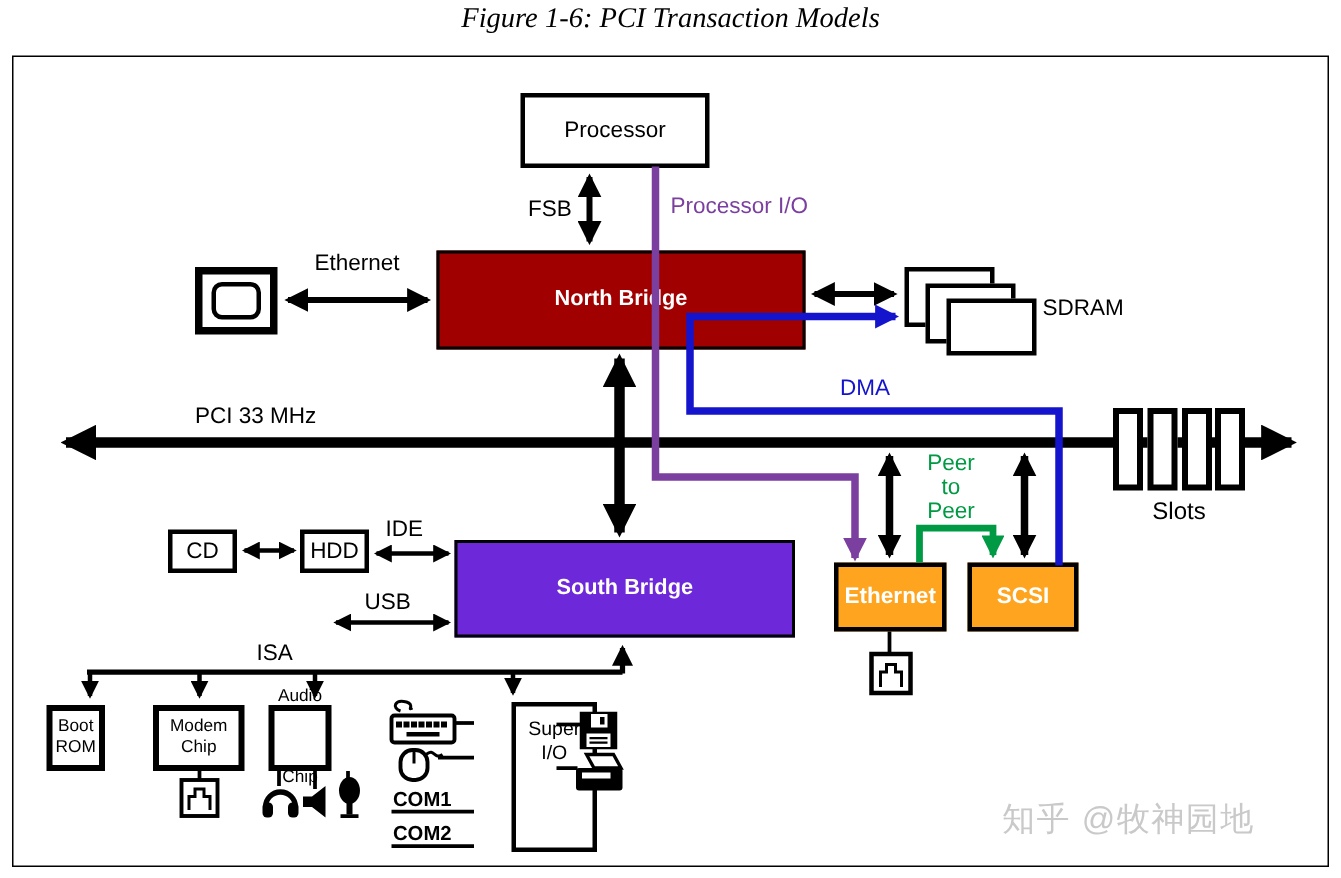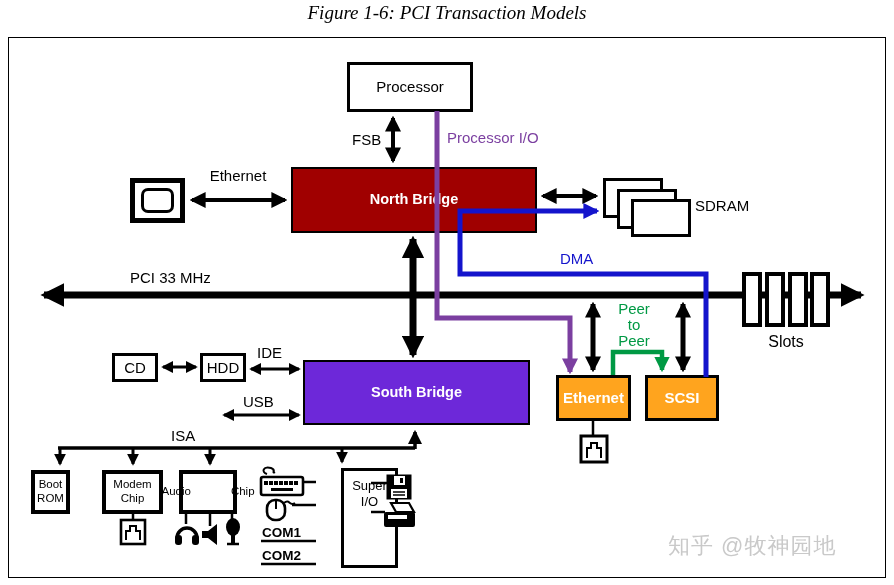--- a/index.html
+++ b/index.html
@@ -15,21 +15,21 @@
        font-size:15px;line-height:1.2;z-index:2;}
   .processor{left:347px;top:62px;width:126px;height:50px;}
   .north-bridge{left:291px;top:167px;width:246px;height:66px;background:#A00000;color:#fff;
        border-width:2px;font-weight:600;font-size:14.5px;}
   .south-bridge{left:303px;top:360px;width:227px;height:65px;background:#6d28d9;color:#fff;
        border-width:2px;font-weight:600;font-size:14.5px;}
   .cd{left:112px;top:353px;width:46px;height:29px;}
   .hdd{left:200px;top:353px;width:46px;height:29px;}
   .bootrom{left:31px;top:470px;width:39px;height:44px;border-width:4px;font-size:11.5px;flex-direction:column;}
   .modem{left:102px;top:470px;width:61px;height:44px;border-width:4px;font-size:11.5px;flex-direction:column;}
-  .audio{left:179px;top:470px;width:58px;height:44px;border-width:4px;font-size:11.5px;flex-direction:row;gap:40px;}
+  .audio{left:179px;top:470px;width:42px;height:44px;border-width:4px;font-size:11.5px;flex-direction:column;gap:40px;}
   .superio{left:315px;top:468px;width:57px;height:100px;font-size:13px;
        flex-direction:column;justify-content:flex-start;padding-top:7px;margin-left:26px;}
   .ethernet{left:556px;top:375px;width:75px;height:46px;background:#FFA41E;color:#fff;font-weight:bold;}
   .scsi{left:645px;top:375px;width:74px;height:46px;background:#FFA41E;color:#fff;font-weight:bold;}
   .sdram-box{position:absolute;box-sizing:border-box;background:#fff;border:3px solid #000;z-index:2;}
   .sdram1{left:603px;top:178px;width:60px;height:40px;}
   .sdram2{left:617px;top:189px;width:60px;height:40px;}
   .sdram3{left:631px;top:199px;width:60px;height:38px;}
   .slot{position:absolute;box-sizing:border-box;top:272px;width:20px;height:55px;
         background:#fff;border:4px solid #000;z-index:2;}

